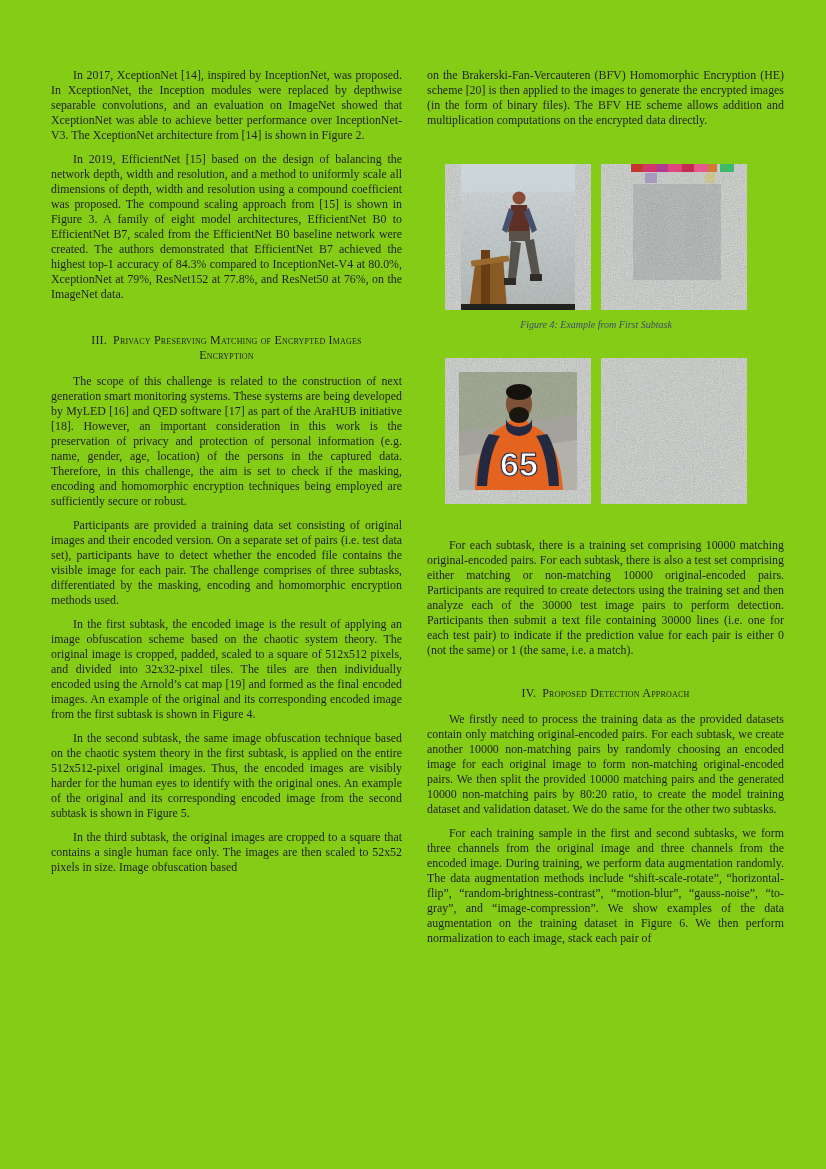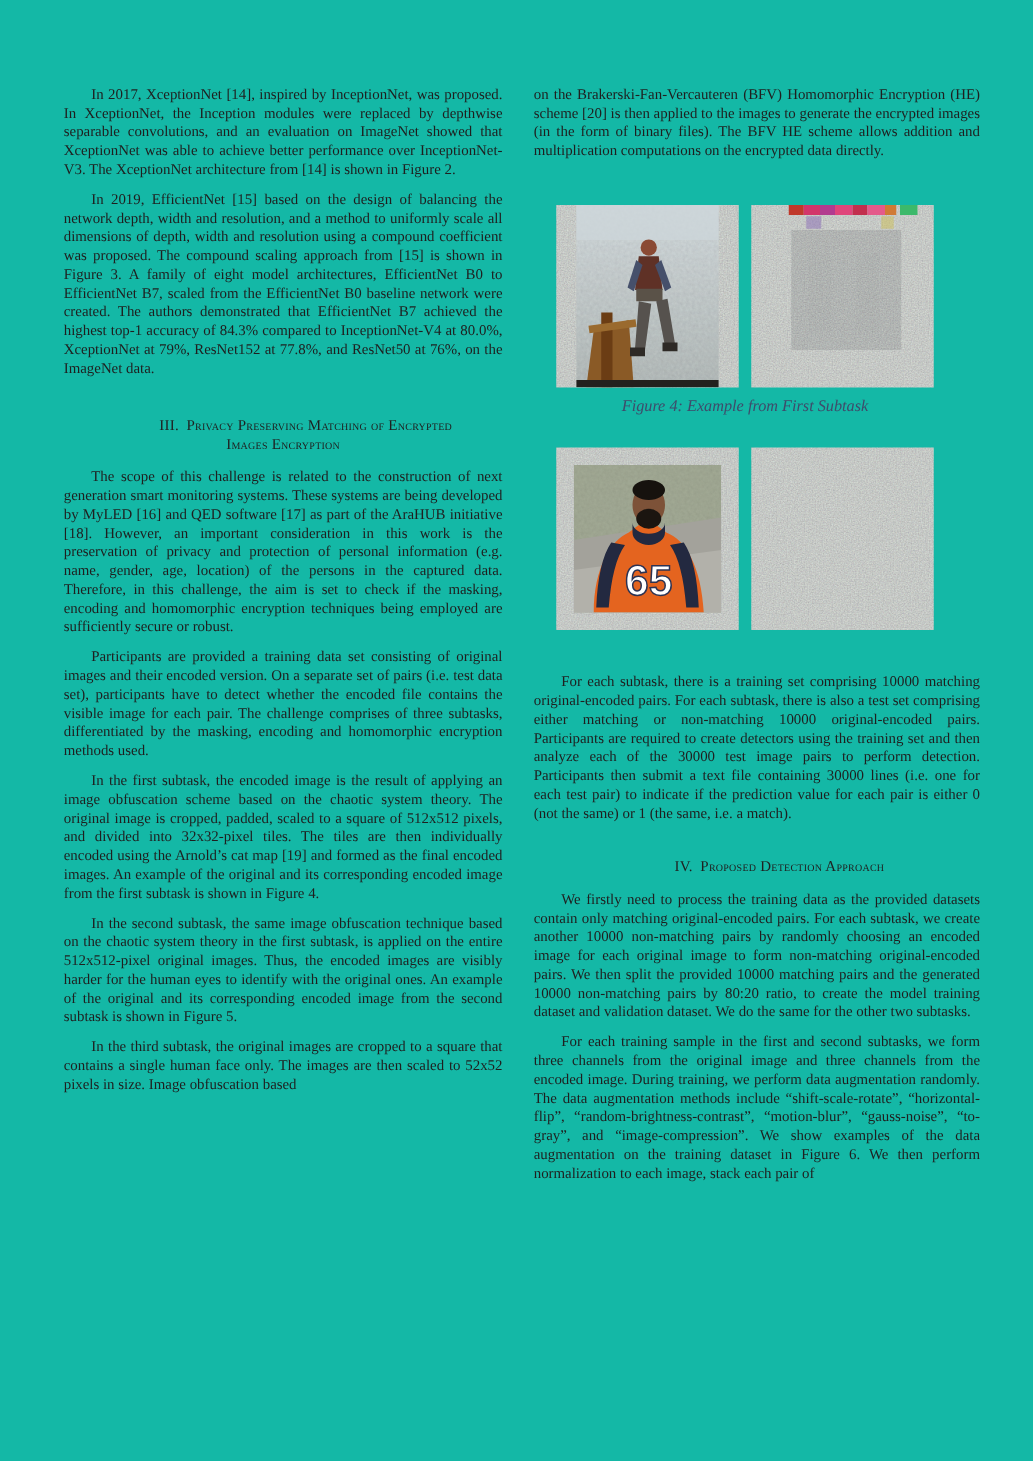--- a/index.html
+++ b/index.html
@@ -1,38 +1,38 @@
 <!DOCTYPE html>
 <html><head>
 <meta charset="utf-8">
 <style>
   html,body { margin:0; padding:0; background:#e8e8e8; }
   .page {
     position:relative; width:826px; height:1169px; margin:0 auto;
-    background:#14b8a6; overflow:hidden;
+    background:#84cc16; overflow:hidden;
     font-family:"Liberation Serif", serif; color:#1f1f1f;
   }
   .col { position:absolute; top:68px; font-size:11.9px; line-height:15px; text-align:justify; }
   .col-left  { left:51px;  width:351px; }
   .col-right { left:427px; width:357px; }
   p.body-para { margin:0 0 9px 0; text-indent:22px; }
   p.no-indent { text-indent:0; }
   p.mt-lg { margin-top:34px;font-family:Liberation Serif, serif; }
   h3.sec {
     font-size:12px; font-weight:normal; font-variant:small-caps;
     text-align:center; margin:31px auto 11px; max-width:305px;
     letter-spacing:0.2px; line-height:15px;
   }
-  h3.sec .sec-num { margin-right:6px;margin-left:36px; }
+  h3.sec .sec-num { margin-right:6px; }
   figure.fig { margin:36px 0 0 18px; width:302px; padding:0; }
   figure.fig.fig-second { margin-top:26px; }
   .fig-images { display:flex; gap:10px; }
   .pane { width:146px; height:146px; display:block; }
   figcaption {
-    font-style:italic; text-align:center; font-size:13px;
+    font-style:italic; text-align:center; font-size:10px;
     color:#3e4c6b; margin-top:8px; line-height:14px;
   }
 </style>
 </head>
 <body>
 
 <div class="page">
 
   <svg width="0" height="0" style="position:absolute" aria-hidden="true">
     <defs>

